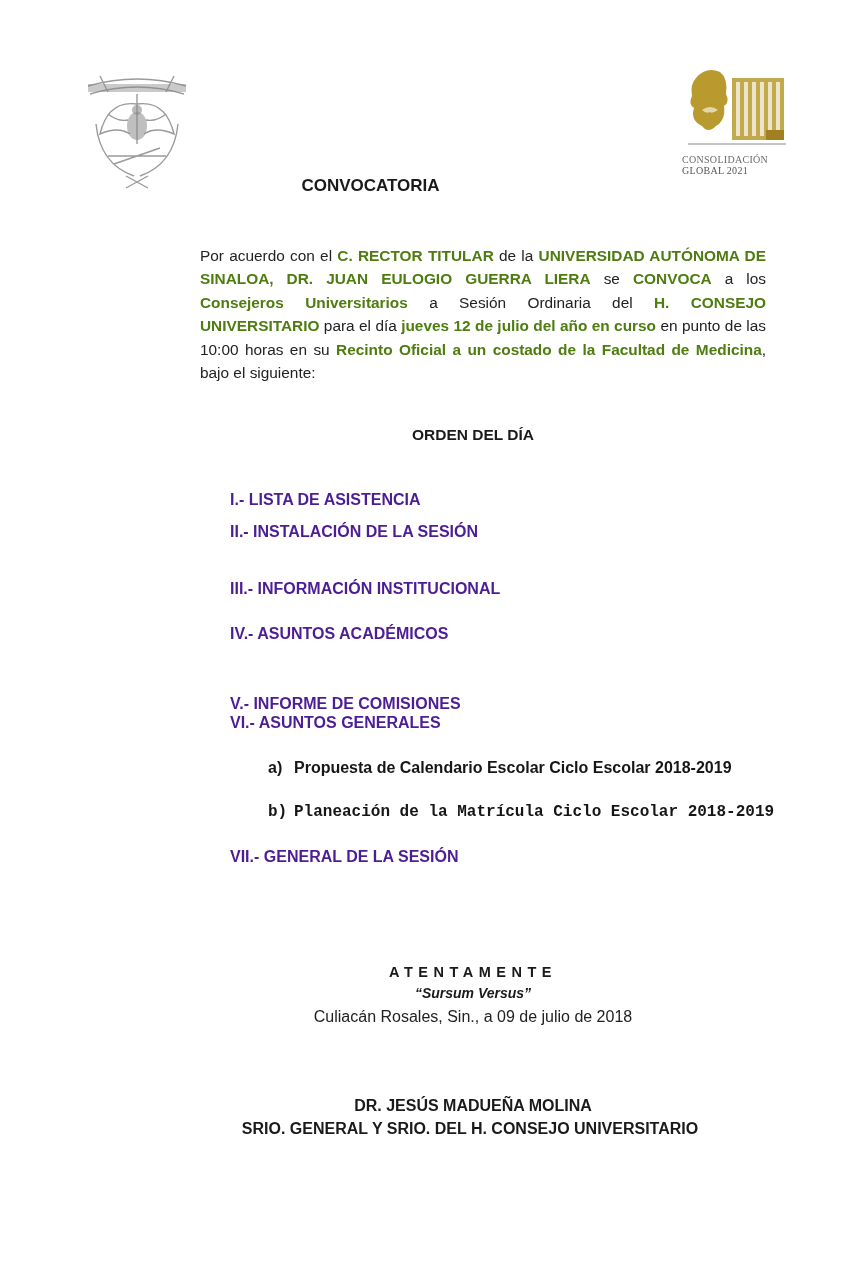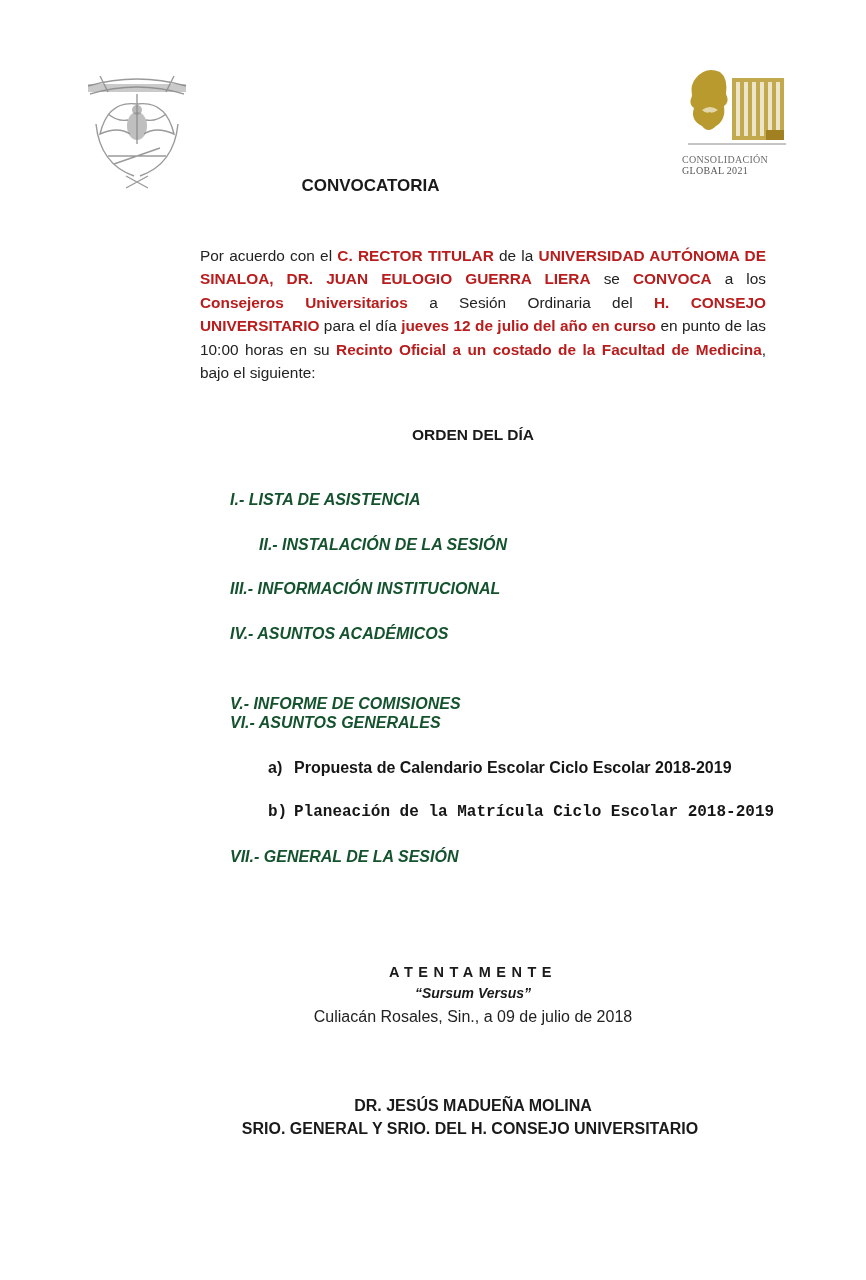--- a/index.html
+++ b/index.html
@@ -5,23 +5,23 @@
   html, body { margin:0; padding:0; background:#ffffff; }
   body { width:866px; height:1280px; position:relative; overflow:hidden;
          font-family:"Liberation Sans", sans-serif; color:#1a1a1a; }
   .abs { position:absolute; }
   .logo-left { left:78px; top:64px; width:118px; height:128px; }
   .logo-right { left:682px; top:64px; width:110px; height:120px; }
   .gold-cap { font-family:"Liberation Serif", serif; color:#6b6b6b; font-size:10px; text-align:left; letter-spacing:0.3px; line-height:11px; }
   .gold-cap b { color:#555; font-weight:normal; }
   .title { left:0; width:741px; top:176px; text-align:center; font-weight:bold; font-size:17px; }
   .para { left:200px; width:566px; top:244px; font-size:15.4px; line-height:23.4px; text-align:justify; color:#222; }
-  .para b { color:#b91c1c; }
+  .para b { color:#4d7c0f; }
   .orden { left:0; width:966px; top:426px; text-align:center; font-weight:bold; font-size:15.5px; }
-  .item { left:230px; font-weight:bold; font-size:16px; color:#14532d;font-style:italic; }
+  .item { left:230px; font-weight:bold; font-size:16px; color:#4c1d95; }
   .sub { left:268px; font-weight:bold; font-size:16px; color:#161616; }
   .sub .lbl { display:inline-block; width:26px; }
   .center { left:0; width:966px; text-align:center; }
   .aten { top:964px; font-weight:bold; font-size:14.5px; letter-spacing:5.5px; }
   .motto { top:985px; font-weight:bold; font-style:italic; font-size:14px; }
   .place { top:1008px; font-size:16px; color:#222; }
   .sig1 { top:1097px; font-weight:bold; font-size:16px; }
   .sig2 { top:1120px; font-weight:bold; font-size:16px; }
 </style>
 </head>
@@ -71,21 +71,21 @@
   </div>
 </div>
 
 <div class="abs title">CONVOCATORIA</div>
 
 <div class="abs para"><span>Por acuerdo con el </span><b>C. RECTOR TITULAR</b><span> de la </span><b>UNIVERSIDAD AUTÓNOMA DE SINALOA, DR. JUAN EULOGIO GUERRA LIERA</b><span> se </span><b>CONVOCA</b><span> a los </span><b>Consejeros Universitarios</b><span> a Sesión Ordinaria del </span><b>H. CONSEJO UNIVERSITARIO</b><span> para el día </span><b>jueves 12 de julio del año en curso</b><span> en punto de las 10:00 horas en su </span><b>Recinto Oficial a un costado de la Facultad de Medicina</b><span>, bajo el siguiente:</span></div>
 
 <div class="abs orden" style="width:866px;padding-left:40px;">ORDEN DEL DÍA</div>
 
 <div class="abs item" style="top:491px;">I.- LISTA DE ASISTENCIA</div>
-<div class="abs item" style="top:536px;margin-left:29px;">II.- INSTALACIÓN DE LA SESIÓN</div>
+<div class="abs item" style="top:523px;">II.- INSTALACIÓN DE LA SESIÓN</div>
 <div class="abs item" style="top:580px;">III.- INFORMACIÓN INSTITUCIONAL</div>
 <div class="abs item" style="top:625px;">IV.- ASUNTOS ACADÉMICOS</div>
 <div class="abs item" style="top:669px;margin-top:26px;">V.- INFORME DE COMISIONES</div>
 <div class="abs item" style="top:714px;">VI.- ASUNTOS GENERALES</div>
 <div class="abs sub" style="top:759px;"><span class="lbl">a)</span><span>Propuesta de Calendario Escolar Ciclo Escolar 2018-2019</span></div>
 <div class="abs sub" style="top:803px;font-family:Liberation Mono, monospace;"><span class="lbl">b)</span><span>Planeación de la Matrícula Ciclo Escolar 2018-2019</span></div>
 <div class="abs item" style="top:848px;">VII.- GENERAL DE LA SESIÓN</div>
 
 <div class="abs center aten" style="width:946px;">ATENTAMENTE</div>
 <div class="abs center motto" style="width:946px;">“Sursum Versus”</div>

